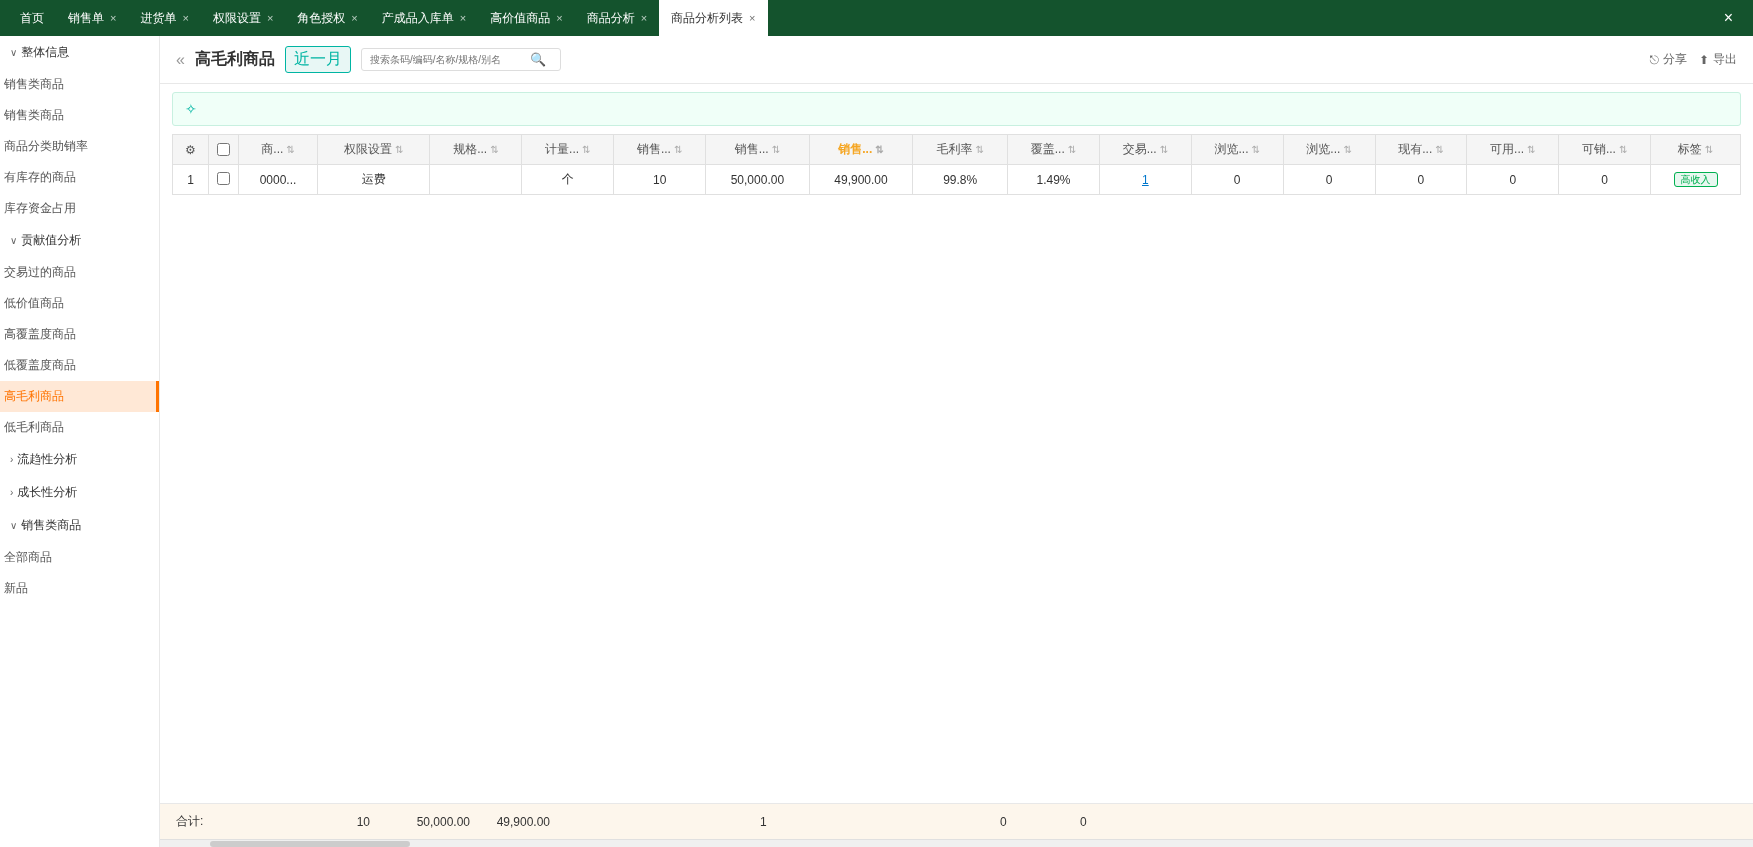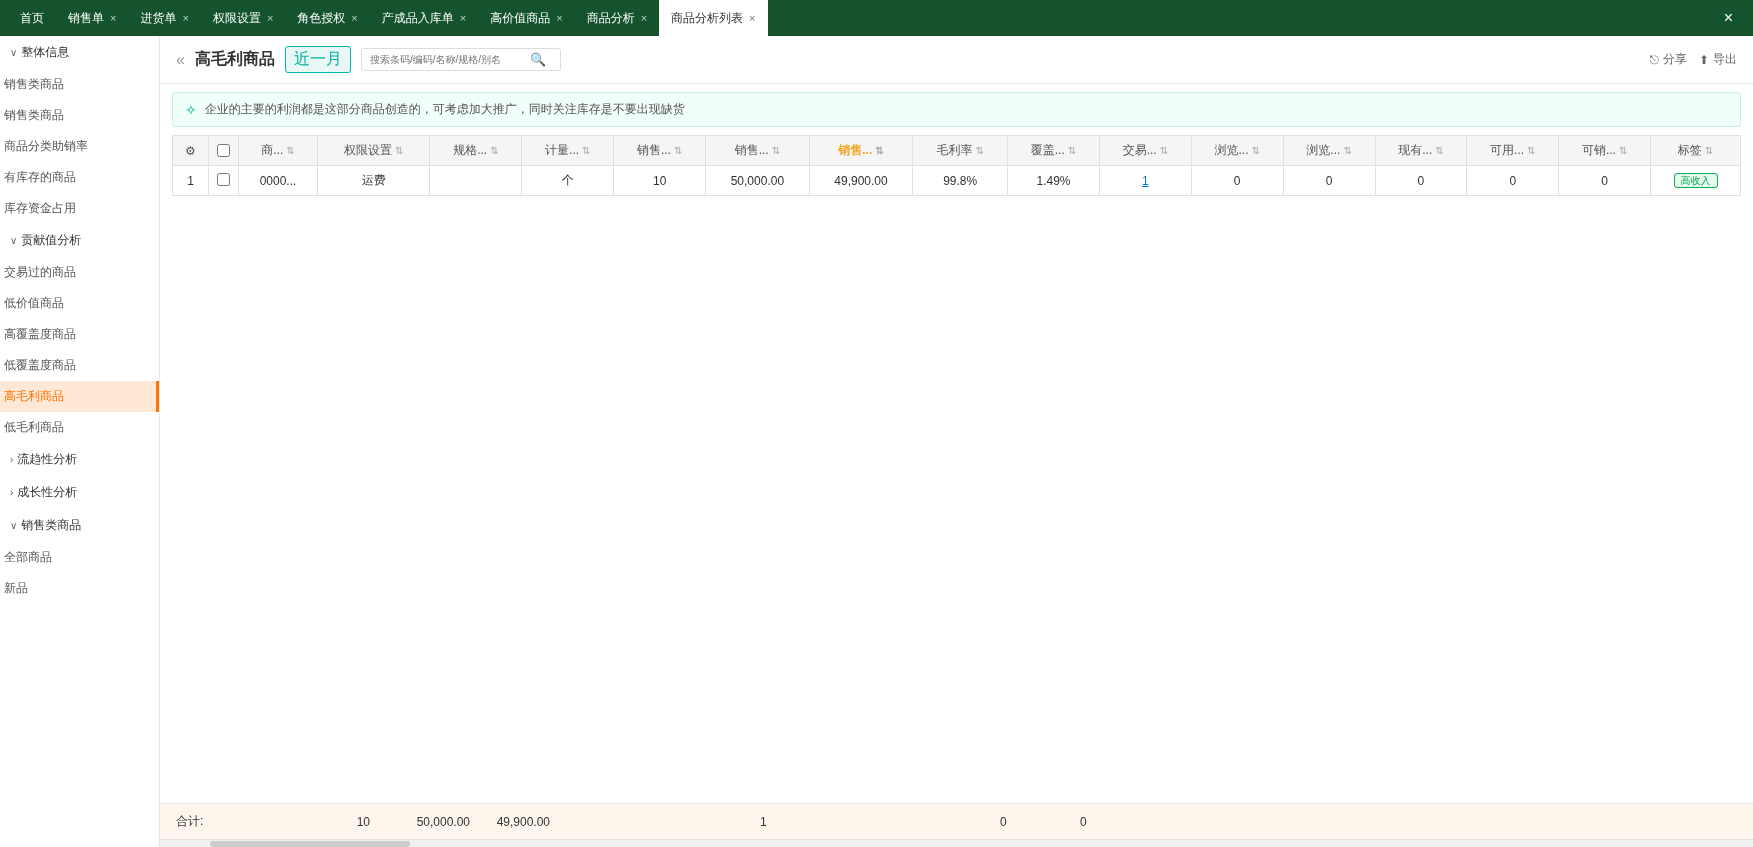--- a/index.html
+++ b/index.html
@@ -379,21 +379,20 @@
         </div>
         <div class="header-action-btn">
           <span>⬆</span>
           <span>导出</span>
         </div>
       </div>
     </div>
 
     <div class="info-banner">
       <span class="info-icon">✧</span>
-      <span>企业的主要的利润都是这部分商品创造的，可考虑加大推广，同时关注库存是不要出现缺货</span>
     </div>
 
     <div class="table-container">
       <table>
         <thead>
           <tr>
             <th style="width:36px;">
               <div class="col-header">
                   <span>⚙</span>
                 </div>

